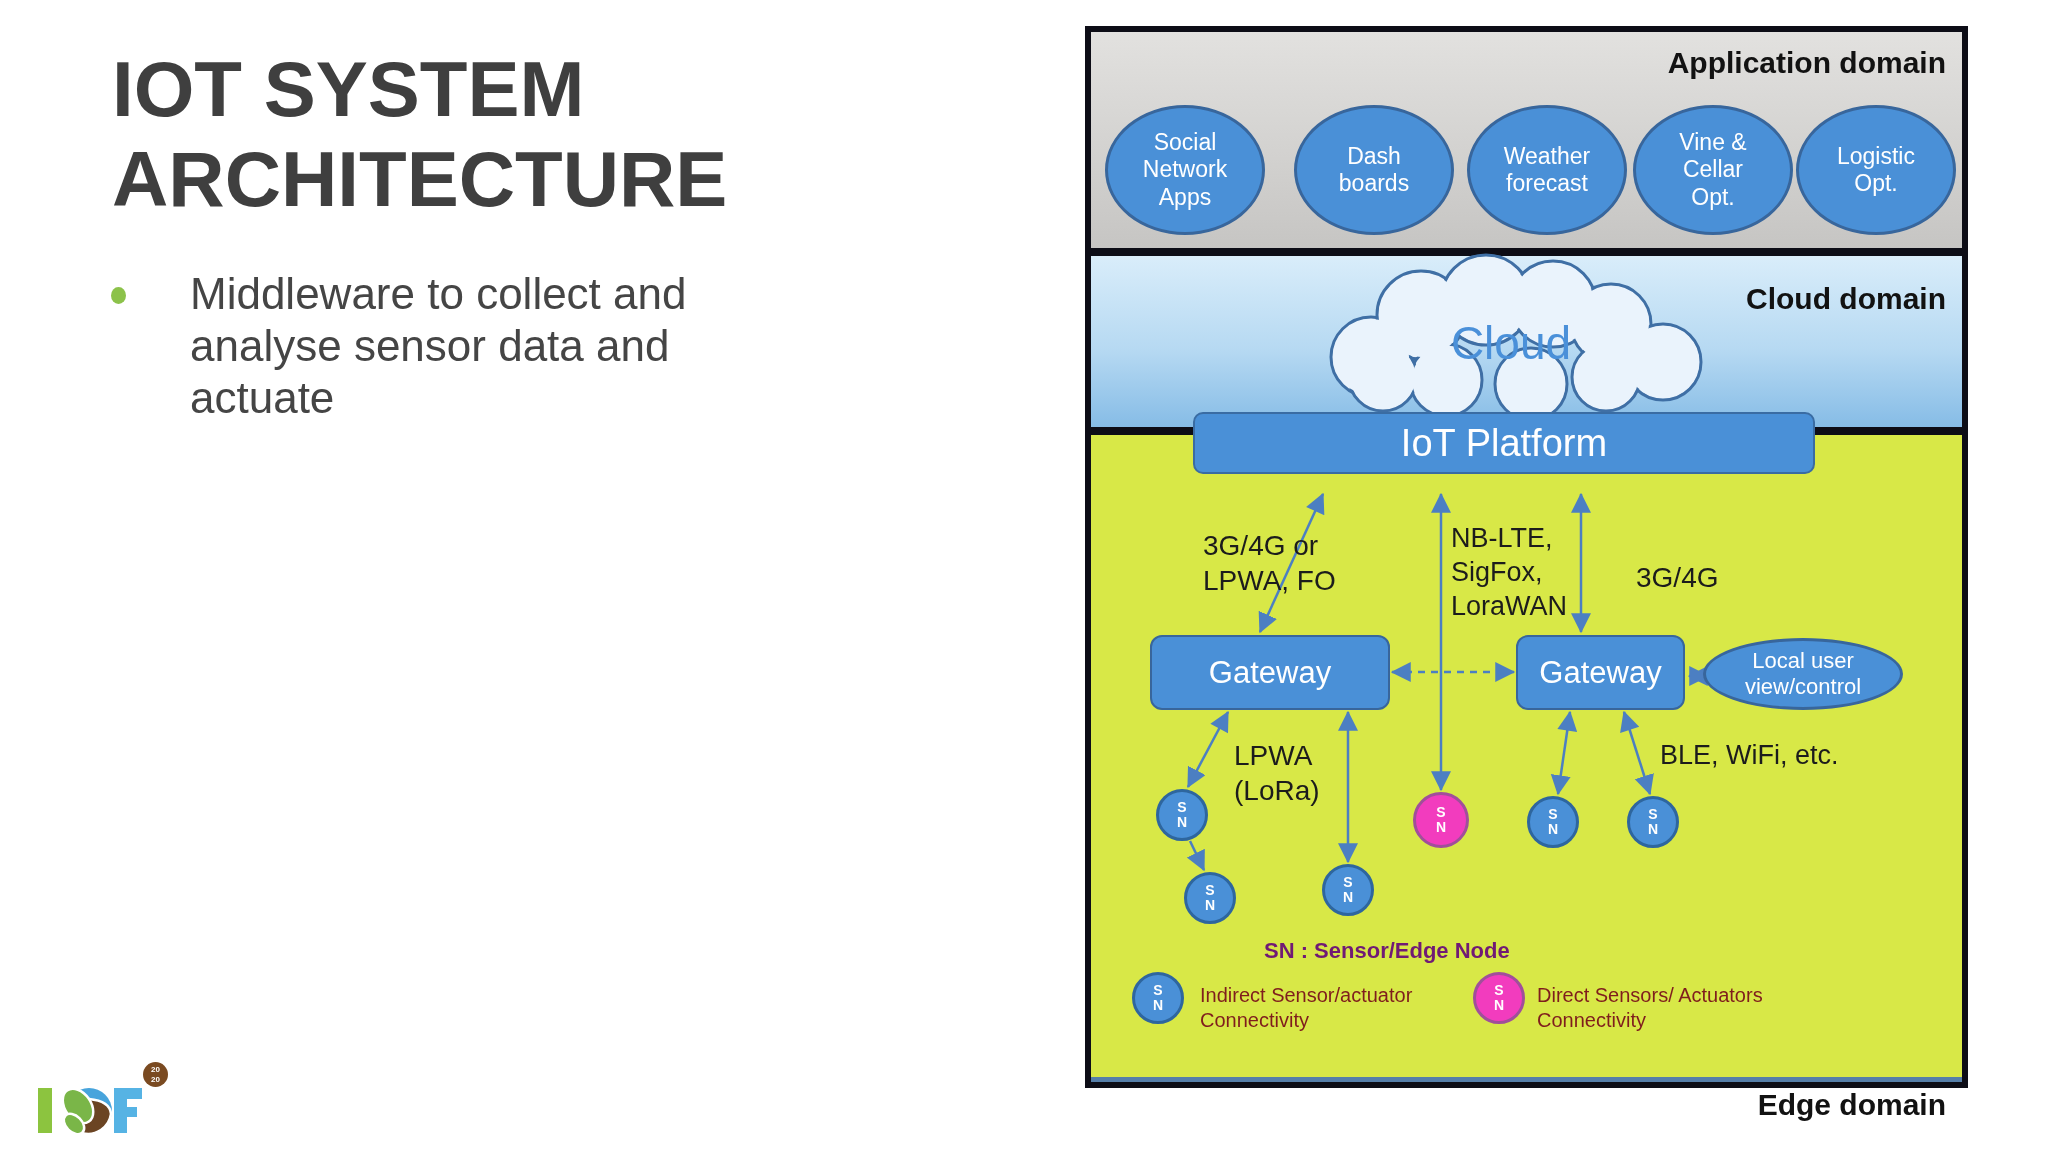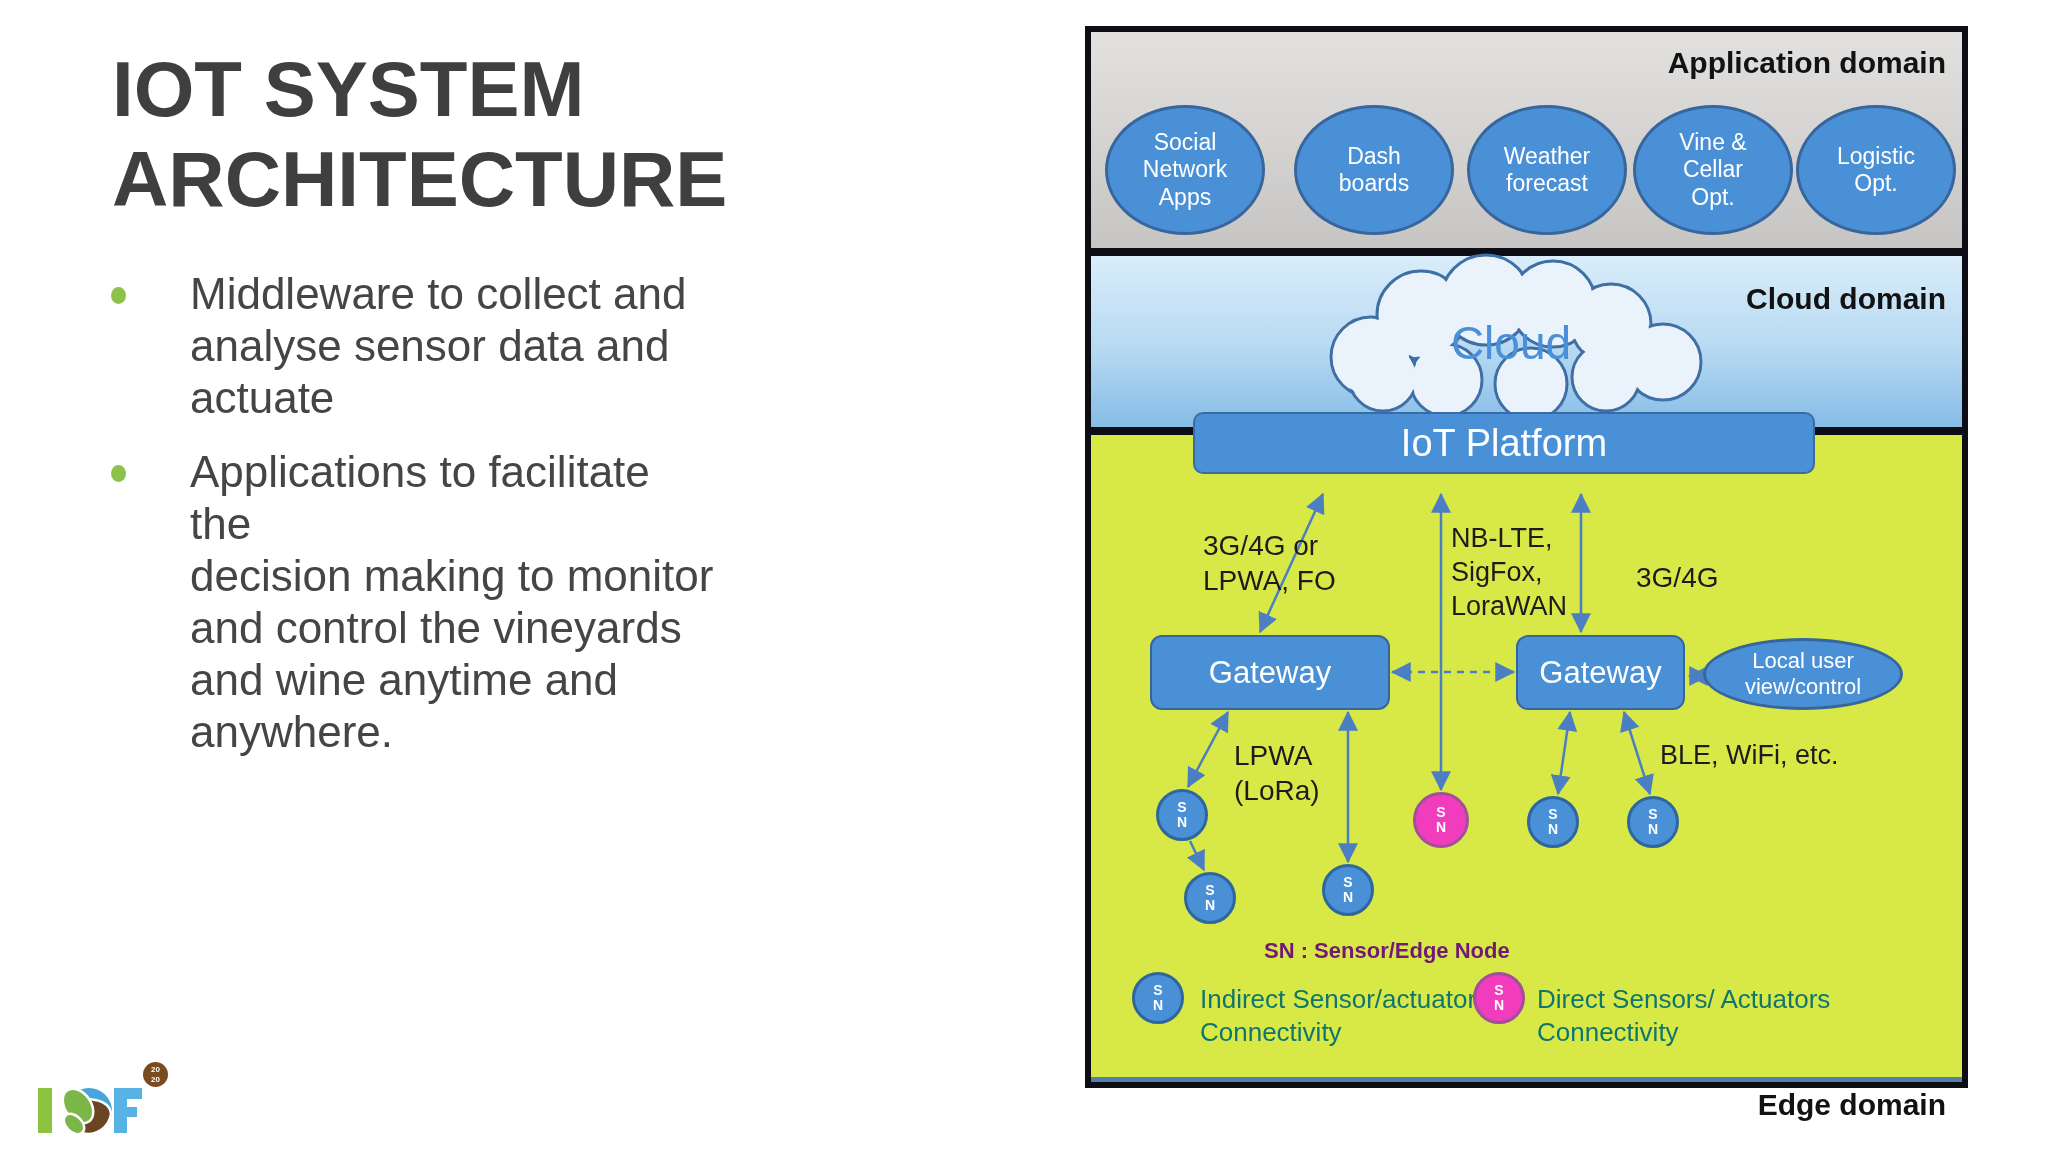--- a/index.html
+++ b/index.html
@@ -52,21 +52,21 @@
   .local-user { left:612px; top:606px; width:200px; height:72px; border-radius:50%; font-size:22px; line-height:1.2; border-width:3px; }
   .sn {
     border-radius:50%; width:52px; height:52px;
     font-size:14px; line-height:1.05; font-weight:bold; border:3px solid #2e669e;
   }
   .sn.pink { background:#f23cbe; border-color:#a04f9a; }
   .cloud-text { position:absolute; left:320px; top:284px; width:200px; text-align:center; font-size:46px; color:#4a90d9; z-index:10; }
 
   .link-label { position:absolute; font-size:28px; line-height:1.26; color:#1c1c1c; z-index:8; }
   .caption-bold { position:absolute; font-size:22px; font-weight:bold; color:#701a75; z-index:8; }
-  .legend-label { position:absolute; font-size:26px; line-height:1.27; color:#0f766e; z-index:8; }
+  .legend-label { position:absolute; font-size:20px; line-height:1.27; color:#7f1d1d; z-index:8; }
 
   
   .logo { position:absolute; left:30px; top:1048px; width:150px; height:100px; }
   .logo-badge {
     position:absolute; left:143px; top:1062px; width:25px; height:25px; border-radius:50%;
     background:#7a4a21; color:#ffffff; font-size:8px; line-height:1.15; font-weight:bold;
     display:flex; align-items:center; justify-content:center; text-align:center;
   }
 </style>
 </head>
@@ -74,25 +74,20 @@
 
 <div class="slide">
 
   <div class="title pre">IOT SYSTEM
 ARCHITECTURE</div>
 
   <div class="bullets">
     <div class="bullet pre">Middleware to collect and
 analyse sensor data and
 actuate</div>
-    <div class="bullet pre">Applications to facilitate the
-decision making to monitor
-and control the vineyards
-and wine anytime and
-anywhere.</div>
   </div>
 
   <svg class="logo" viewBox="0 0 150 100">
     <rect x="8" y="40" width="14" height="45" fill="#8cc43f"></rect>
     <g>
       <circle cx="59" cy="63" r="23" fill="#47a4dc"></circle>
       <path d="M 59 51 Q 80 53 81 66 A 23 23 0 0 1 52 85 Q 50 64 59 51 Z" fill="#6b4423" stroke="#ffffff" stroke-width="2.5"></path>
       <ellipse cx="48" cy="58" rx="13" ry="19" transform="rotate(-35 48 58)" fill="#7ab648" stroke="#ffffff" stroke-width="2.5"></ellipse>
       <ellipse cx="44" cy="76" rx="8" ry="12" transform="rotate(-45 44 76)" fill="#7ab648" stroke="#ffffff" stroke-width="2.5"></ellipse>
     </g>

